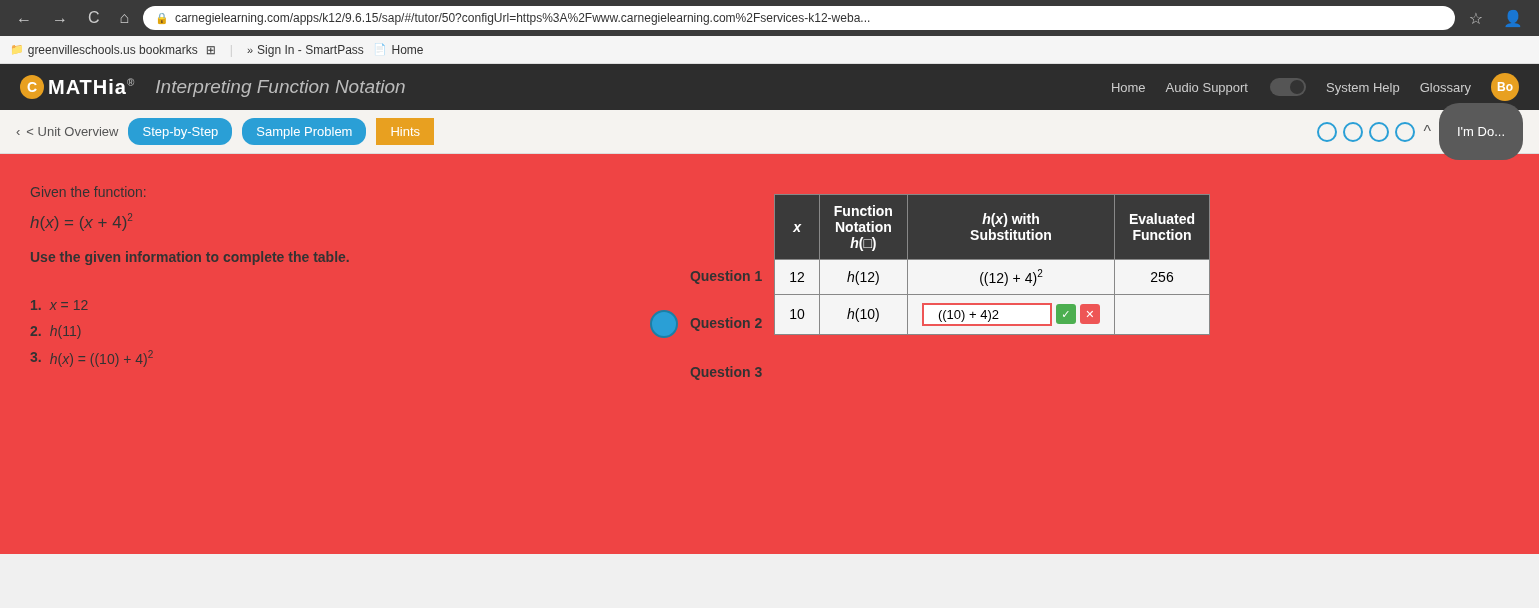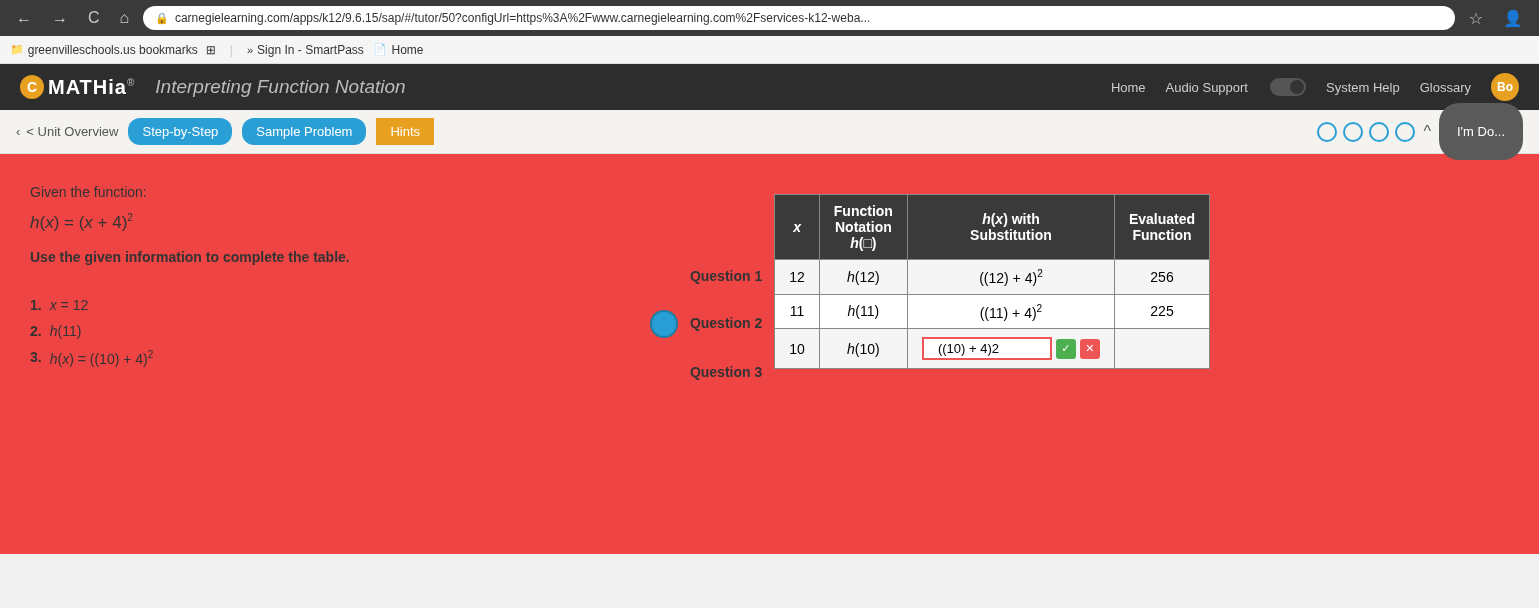--- a/index.html
+++ b/index.html
@@ -533,26 +533,20 @@
         </thead>
         <tbody>
 
           <tr class="table-row-light">
             <td>12</td>
             <td><em>h</em>(12)</td>
             <td>((12) + 4)<sup>2</sup></td>
             <td>256</td>
           </tr>
 
-          <tr class="table-row-white">
-            <td>11</td>
-            <td><em>h</em>(11)</td>
-            <td>((11) + 4)<sup>2</sup></td>
-            <td>225</td>
-          </tr>
 
           <tr class="table-row-light">
             <td>10</td>
             <td><em>h</em>(10)</td>
             <td>
               <div class="input-cell">
                 <input type="text" class="answer-input" value="((10) + 4)2" style="">
                 <button class="input-check">✓</button>
                 <button class="input-cancel">✕</button>
               </div>

